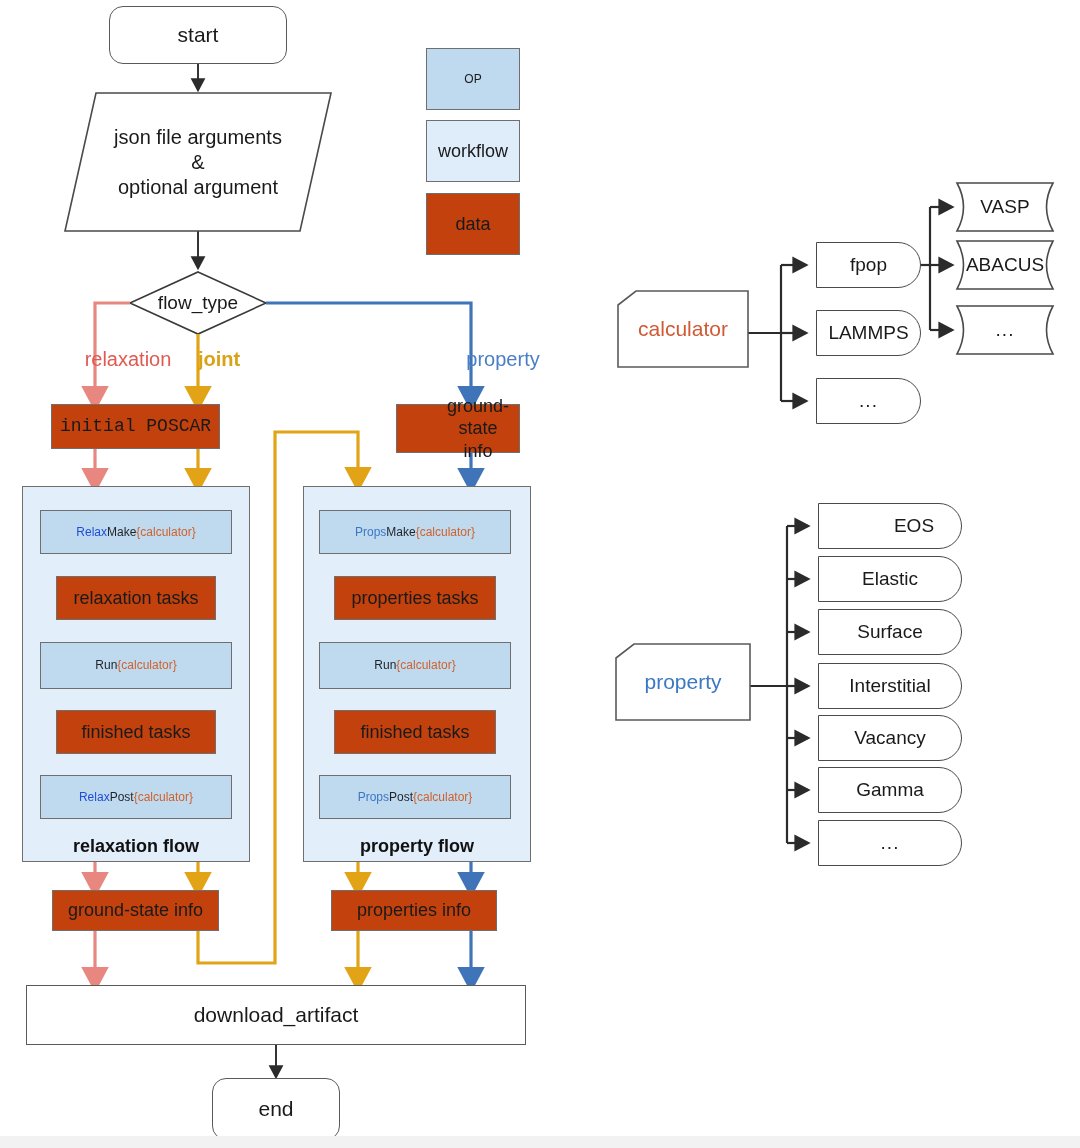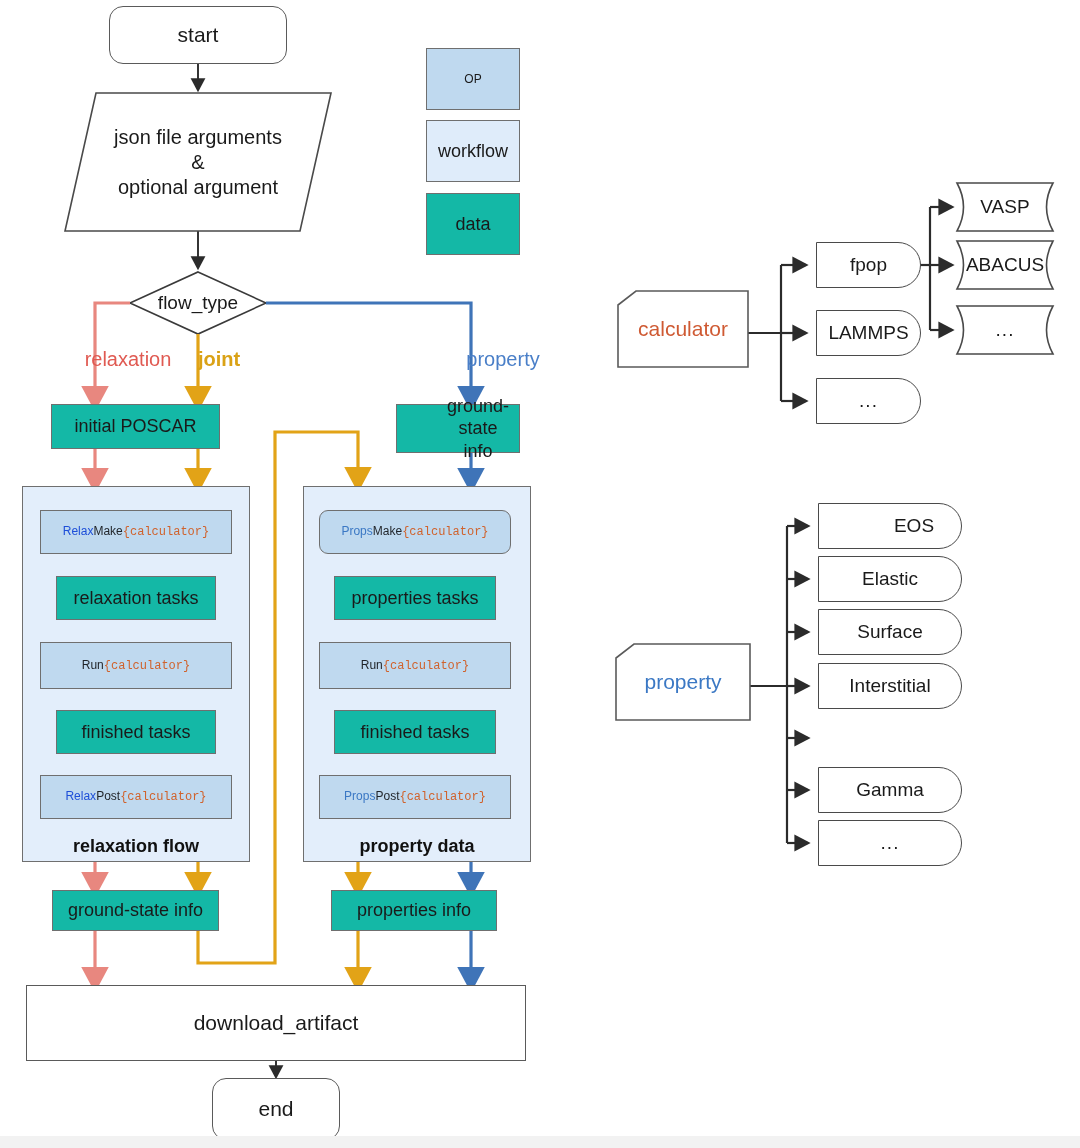--- a/index.html
+++ b/index.html
@@ -9,29 +9,29 @@
   #bottomband{position:absolute;left:0;bottom:0;width:1080px;height:12px;background:#f2f2f2;}
 
   svg.layer{position:absolute;left:0;top:0;width:1080px;height:1148px;pointer-events:none;}
 
   .node{position:absolute;box-sizing:border-box;display:flex;align-items:center;
         justify-content:center;text-align:center;color:#1a1a1a;line-height:1.25;}
   .term{border:1.6px solid #5a5a5a;border-radius:14px;background:#fff;font-size:21px;}
   .plain{border:1.4px solid #5a5a5a;background:#fff;font-size:20px;}
   .op   {border:1.6px solid #6f6f6f;background:#bfd9ef;font-size:12px;}
   .wf   {border:1.6px solid #6f6f6f;background:#dfecfa;font-size:18px;}
-  .data {border:1.6px solid #6f6f6f;background:#14b8a6;font-size:18px;}
+  .data {border:1.6px solid #6f6f6f;background:#c2410c;font-size:18px;}
   .flowbox{border:1.6px solid #6f6f6f;background:#e3eefb;}
   .flowlabel{position:absolute;width:100%;text-align:center;font-size:18px;font-weight:bold;color:#111;}
   .dshape{border:1.6px solid #4a4a4a;background:#fff;font-size:19px;
           border-radius:0 34px 34px 0;margin-left:8px;}
   .cred{color:#1d4ed8;}
   .cblue{color:#3b78c4;}
   .cdark{color:#1f2328;}
-  .corange{color:#d0622c;font-family:Liberation Mono, monospace;}
+  .corange{color:#d0622c;}
   .lbl{position:absolute;font-size:20px;margin-left:32px;}
   .lbl.relax{color:#e05a52;}
   .lbl.joint{color:#daa216;}
   .lbl.prop{color:#4a7fc8;}
   .tape{position:absolute;display:flex;align-items:center;justify-content:center;
         font-size:19px;color:#1a1a1a;}
   .tape span{position:relative;z-index:2;}
   .dots{letter-spacing:1px;font-size:19px;}
   .pent{position:absolute;display:flex;align-items:center;justify-content:center;font-size:21px;}
   .pent span{position:relative;z-index:2;}
@@ -156,21 +156,21 @@
   <div class="lbl relax" style="left:48px;top:348px;width:96px;text-align:center;">
     <span>relaxation</span>
   </div>
   <div class="lbl joint" style="left:166px;top:348px;width:64px;text-align:left;font-weight:bold;">
     <span>joint</span>
   </div>
   <div class="lbl prop" style="left:412px;top:348px;width:118px;text-align:center;">
     <span>property</span>
   </div>
 
-  <div class="node data" style="left:51px;top:404px;width:169px;height:45px;">
+  <div class="node data" style="left:51px;top:404px;width:169px;height:45px;font-family:Liberation Mono, monospace;">
     <span>initial POSCAR</span>
   </div>
 
   <div class="node data" style="left:396px;top:404px;width:124px;height:49px;flex-direction:column;padding-left:40px;">
     <span>ground-state</span>
     <span>info</span>
   </div>
 
   <div class="node flowbox" style="left:22px;top:486px;width:228px;height:376px;display:block;">
     <div class="flowlabel" style="top:348px;">
@@ -188,24 +188,24 @@
   </div>
   <div class="node data" style="left:56px;top:710px;width:160px;height:44px;">
     <span>finished tasks</span>
   </div>
   <div class="node op" style="left:40px;top:775px;width:192px;height:44px;">
     <span><span class="cred">Relax</span><span class="cdark">Post</span><span class="corange">{calculator}</span></span>
   </div>
 
   <div class="node flowbox" style="left:303px;top:486px;width:228px;height:376px;display:block;">
     <div class="flowlabel" style="top:348px;">
-      <span>property data</span>
+      <span>property flow</span>
     </div>
   </div>
-  <div class="node op" style="left:319px;top:510px;width:192px;height:44px;border-radius:9px;">
+  <div class="node op" style="left:319px;top:510px;width:192px;height:44px;">
     <span><span class="cblue">Props</span><span class="cdark">Make</span><span class="corange">{calculator}</span></span>
   </div>
   <div class="node data" style="left:334px;top:576px;width:162px;height:44px;">
     <span>properties tasks</span>
   </div>
   <div class="node op" style="left:319px;top:642px;width:192px;height:47px;">
     <span><span class="cdark">Run</span><span class="corange">{calculator}</span></span>
   </div>
   <div class="node data" style="left:334px;top:710px;width:162px;height:44px;">
     <span>finished tasks</span>
@@ -214,21 +214,21 @@
     <span><span class="cblue">Props</span><span class="cdark">Post</span><span class="corange">{calculator}</span></span>
   </div>
 
   <div class="node data" style="left:52px;top:890px;width:167px;height:41px;">
     <span>ground-state info</span>
   </div>
   <div class="node data" style="left:331px;top:890px;width:166px;height:41px;">
     <span>properties info</span>
   </div>
 
-  <div class="node plain" style="left:26px;top:985px;width:500px;height:76px;font-size:21px;">
+  <div class="node plain" style="left:26px;top:985px;width:500px;height:60px;font-size:21px;">
     <span>download_artifact</span>
   </div>
   <div class="node term" style="left:212px;top:1078px;width:128px;height:62px;">
     <span>end</span>
   </div>
 
   <div class="node op" style="left:426px;top:48px;width:94px;height:62px;">
     <span>OP</span>
   </div>
   <div class="node wf" style="left:426px;top:120px;width:94px;height:62px;">
@@ -271,20 +271,23 @@
   </div>
   <div class="node dshape" style="left:810px;top:556px;width:144px;height:46px;">
     <span>Elastic</span>
   </div>
   <div class="node dshape" style="left:810px;top:609px;width:144px;height:46px;">
     <span>Surface</span>
   </div>
   <div class="node dshape" style="left:810px;top:663px;width:144px;height:46px;">
     <span>Interstitial</span>
   </div>
+  <div class="node dshape" style="left:810px;top:715px;width:144px;height:46px;">
+    <span>Vacancy</span>
+  </div>
   <div class="node dshape" style="left:810px;top:767px;width:144px;height:46px;">
     <span>Gamma</span>
   </div>
   <div class="node dshape dots" style="left:810px;top:820px;width:144px;height:46px;">
     <span>...</span>
   </div>
 
   <div id="bottomband"></div>
 </div>
 

